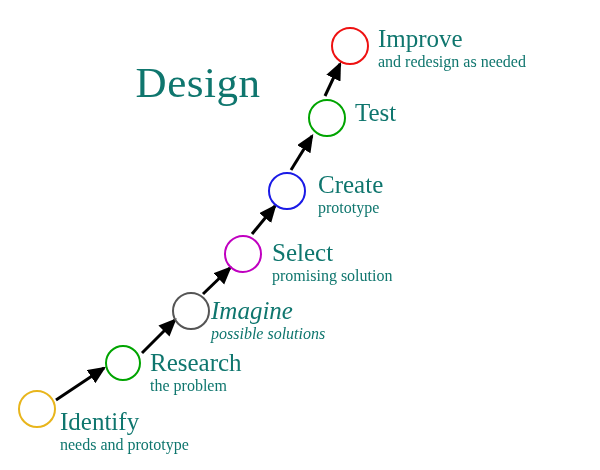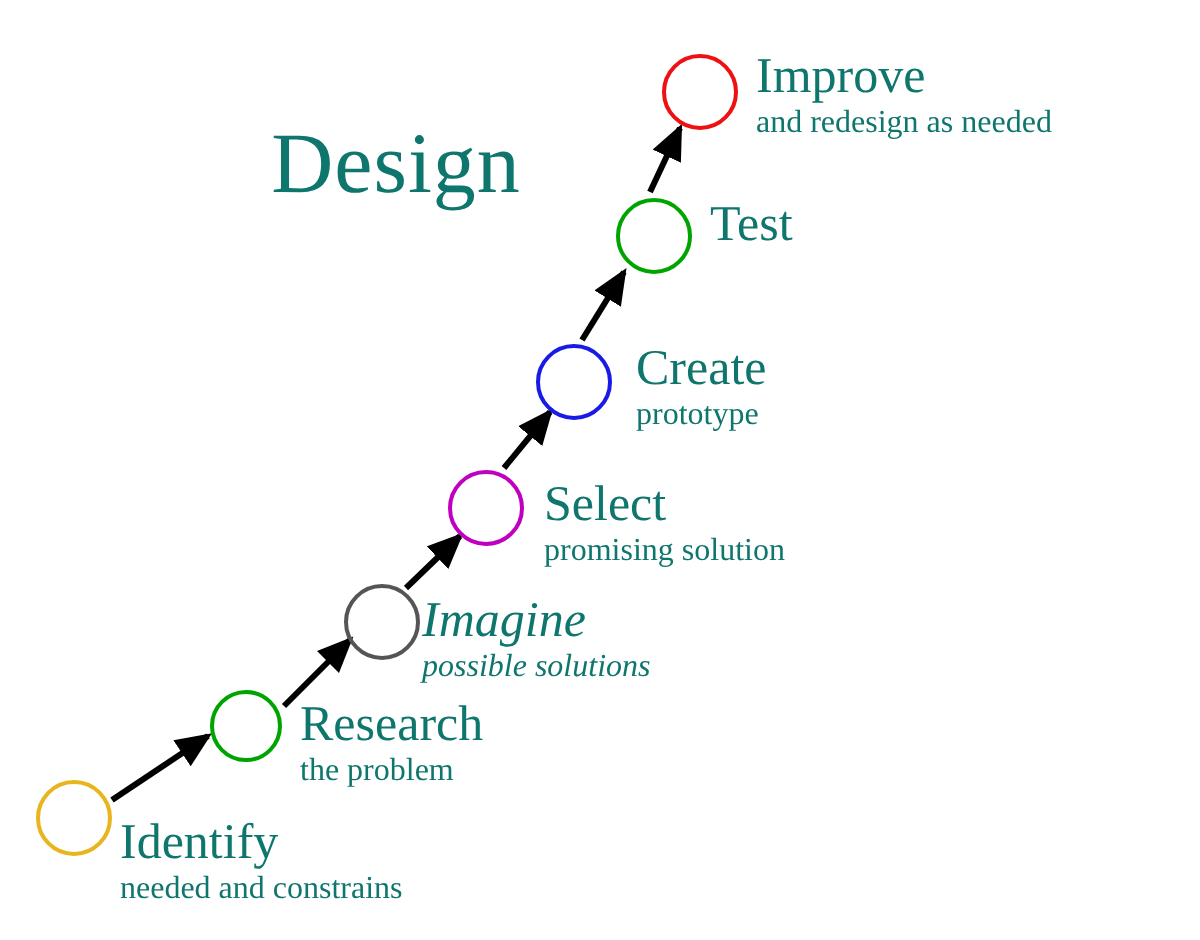--- a/index.html
+++ b/index.html
@@ -95,21 +95,21 @@
       <div class="node" style="left: 105px; top: 345px; width: 36px; height: 36px; border: 2.5px solid rgb(0, 164, 0);"></div>
       <div class="node" style="left: 172px; top: 292px; width: 38px; height: 38px; border: 2.5px solid rgb(85, 85, 85);"></div>
       <div class="node" style="left: 224px; top: 235px; width: 38px; height: 38px; border: 2.5px solid rgb(192, 0, 192);"></div>
       <div class="node" style="left: 268px; top: 172px; width: 38px; height: 38px; border: 2.5px solid rgb(26, 26, 230);"></div>
       <div class="node" style="left: 308px; top: 99px; width: 38px; height: 38px; border: 2.5px solid rgb(0, 164, 0);"></div>
       <div class="node" style="left: 331px; top: 27px; width: 38px; height: 38px; border: 2.5px solid rgb(238, 17, 17);"></div>
     </div>
   <div id="labels">
       <div class="label" style="left: 60px; top: 397px; margin-top: 12px;">
         <span class="name">Identify</span>
-        <span class="desc">needed and constrains</span>
+        <span class="desc">needs and prototype</span>
       </div>
       <div class="label" style="left: 150px; top: 350px;">
         <span class="name">Research</span>
         <span class="desc">the problem</span>
       </div>
       <div class="label" style="left: 211px; top: 298px; font-style: italic;">
         <span class="name">Imagine</span>
         <span class="desc">possible solutions</span>
       </div>
       <div class="label" style="left: 272px; top: 240px;">

